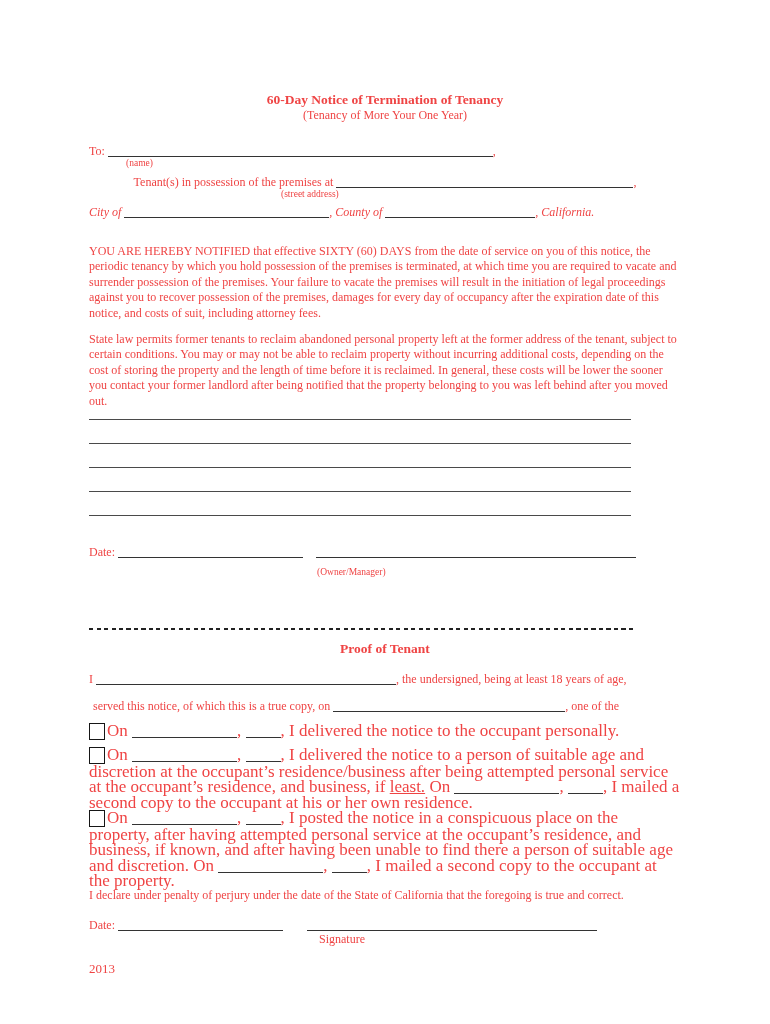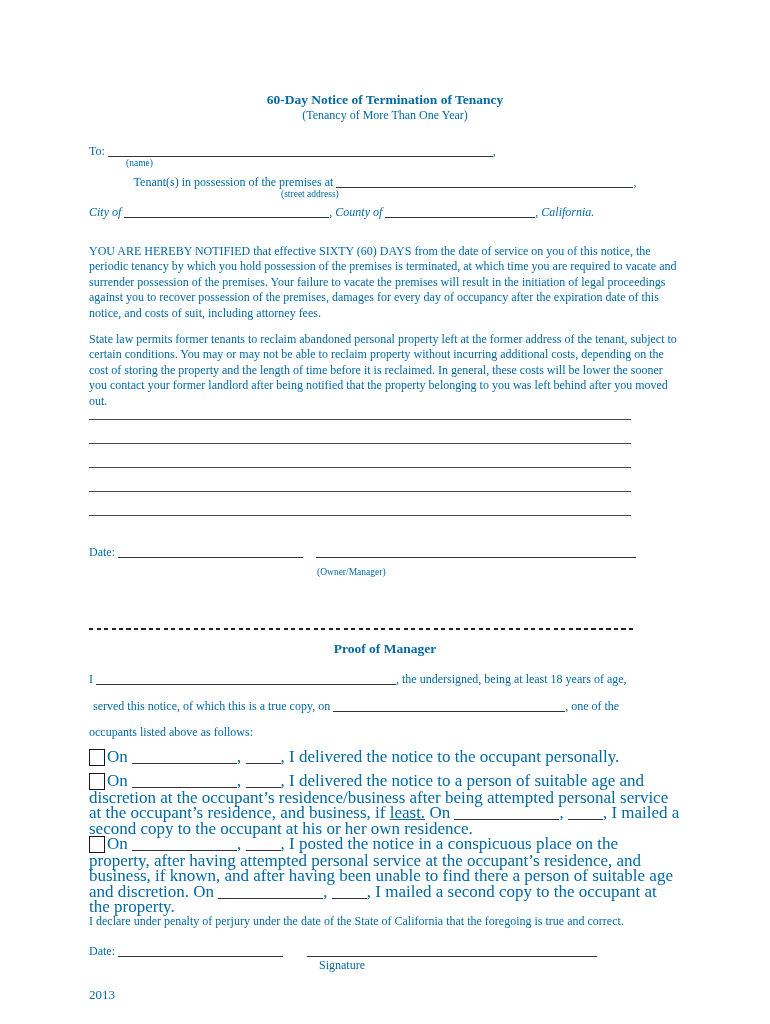--- a/index.html
+++ b/index.html
@@ -1,21 +1,21 @@
 <!DOCTYPE html>
 <html><head>
 <meta charset="utf-8">
 <style>
   html,body{margin:0;padding:0;background:#e8e8e8;}
   .page{
     position:relative;
     width:770px;height:1024px;
     background:#ffffff;
     font-family:"Liberation Serif","DejaVu Serif",serif;
-    color:#0369a1;
+    color:#ef4444;
     overflow:hidden;
   }
   .content{
     position:absolute;
     left:89px;top:0;
     width:592px;
   }
   .doc-title{
     margin:0;
     padding-top:92px;
@@ -105,21 +105,21 @@
     line-height:17px;
   }
 </style>
 </head>
 <body>
 
 <div class="page">
   <div class="content">
 
     <h1 class="doc-title">60-Day Notice of Termination of Tenancy</h1>
-    <div class="doc-subtitle">(Tenancy of More Than One Year)</div>
+    <div class="doc-subtitle">(Tenancy of More Your One Year)</div>
 
     <div class="row to-row">
       <span>To:</span>
       <span class="blank to-blank"></span><span>,</span>
     </div>
     <div class="caption name-caption">(name)</div>
 
     <div class="row tenant-row">
       <span>Tenant(s) in possession of the premises at</span>
       <span class="blank premises-blank"></span><span>,</span>
@@ -145,33 +145,32 @@
     </div>
 
     <div class="row date-row">
       <span>Date:</span>
       <span class="blank date-blank"></span><span class="blank owner-sig-blank"></span>
     </div>
     <div class="caption owner-caption">(Owner/Manager)</div>
 
     <div class="dashed-sep"></div>
 
-    <h2 class="pos-heading">Proof of Manager</h2>
+    <h2 class="pos-heading">Proof of Tenant</h2>
 
     <div class="row pos-intro">
       <span>I</span>
       <span class="blank pos-name-blank"></span><span>, the undersigned, being at least 18 years of age,</span>
     </div>
 
     <div class="row pos-served">
       <span>served this notice, of which this is a true copy, on</span>
       <span class="blank served-blank"></span><span>, one of the</span>
     </div>
 
-    <div class="row pos-occupants">occupants listed above as follows:</div>
 
     <div class="pos-item pos-item-1">
       <span class="checkbox"></span><span>On</span>
       <span class="blank blank-date"></span><span>,</span>
       <span class="blank blank-year"></span><span>, I delivered the notice to the occupant personally.</span>
     </div>
 
     <div class="pos-item pos-item-2">
       <span class="checkbox"></span><span>On</span>
       <span class="blank blank-date"></span><span>,</span>

